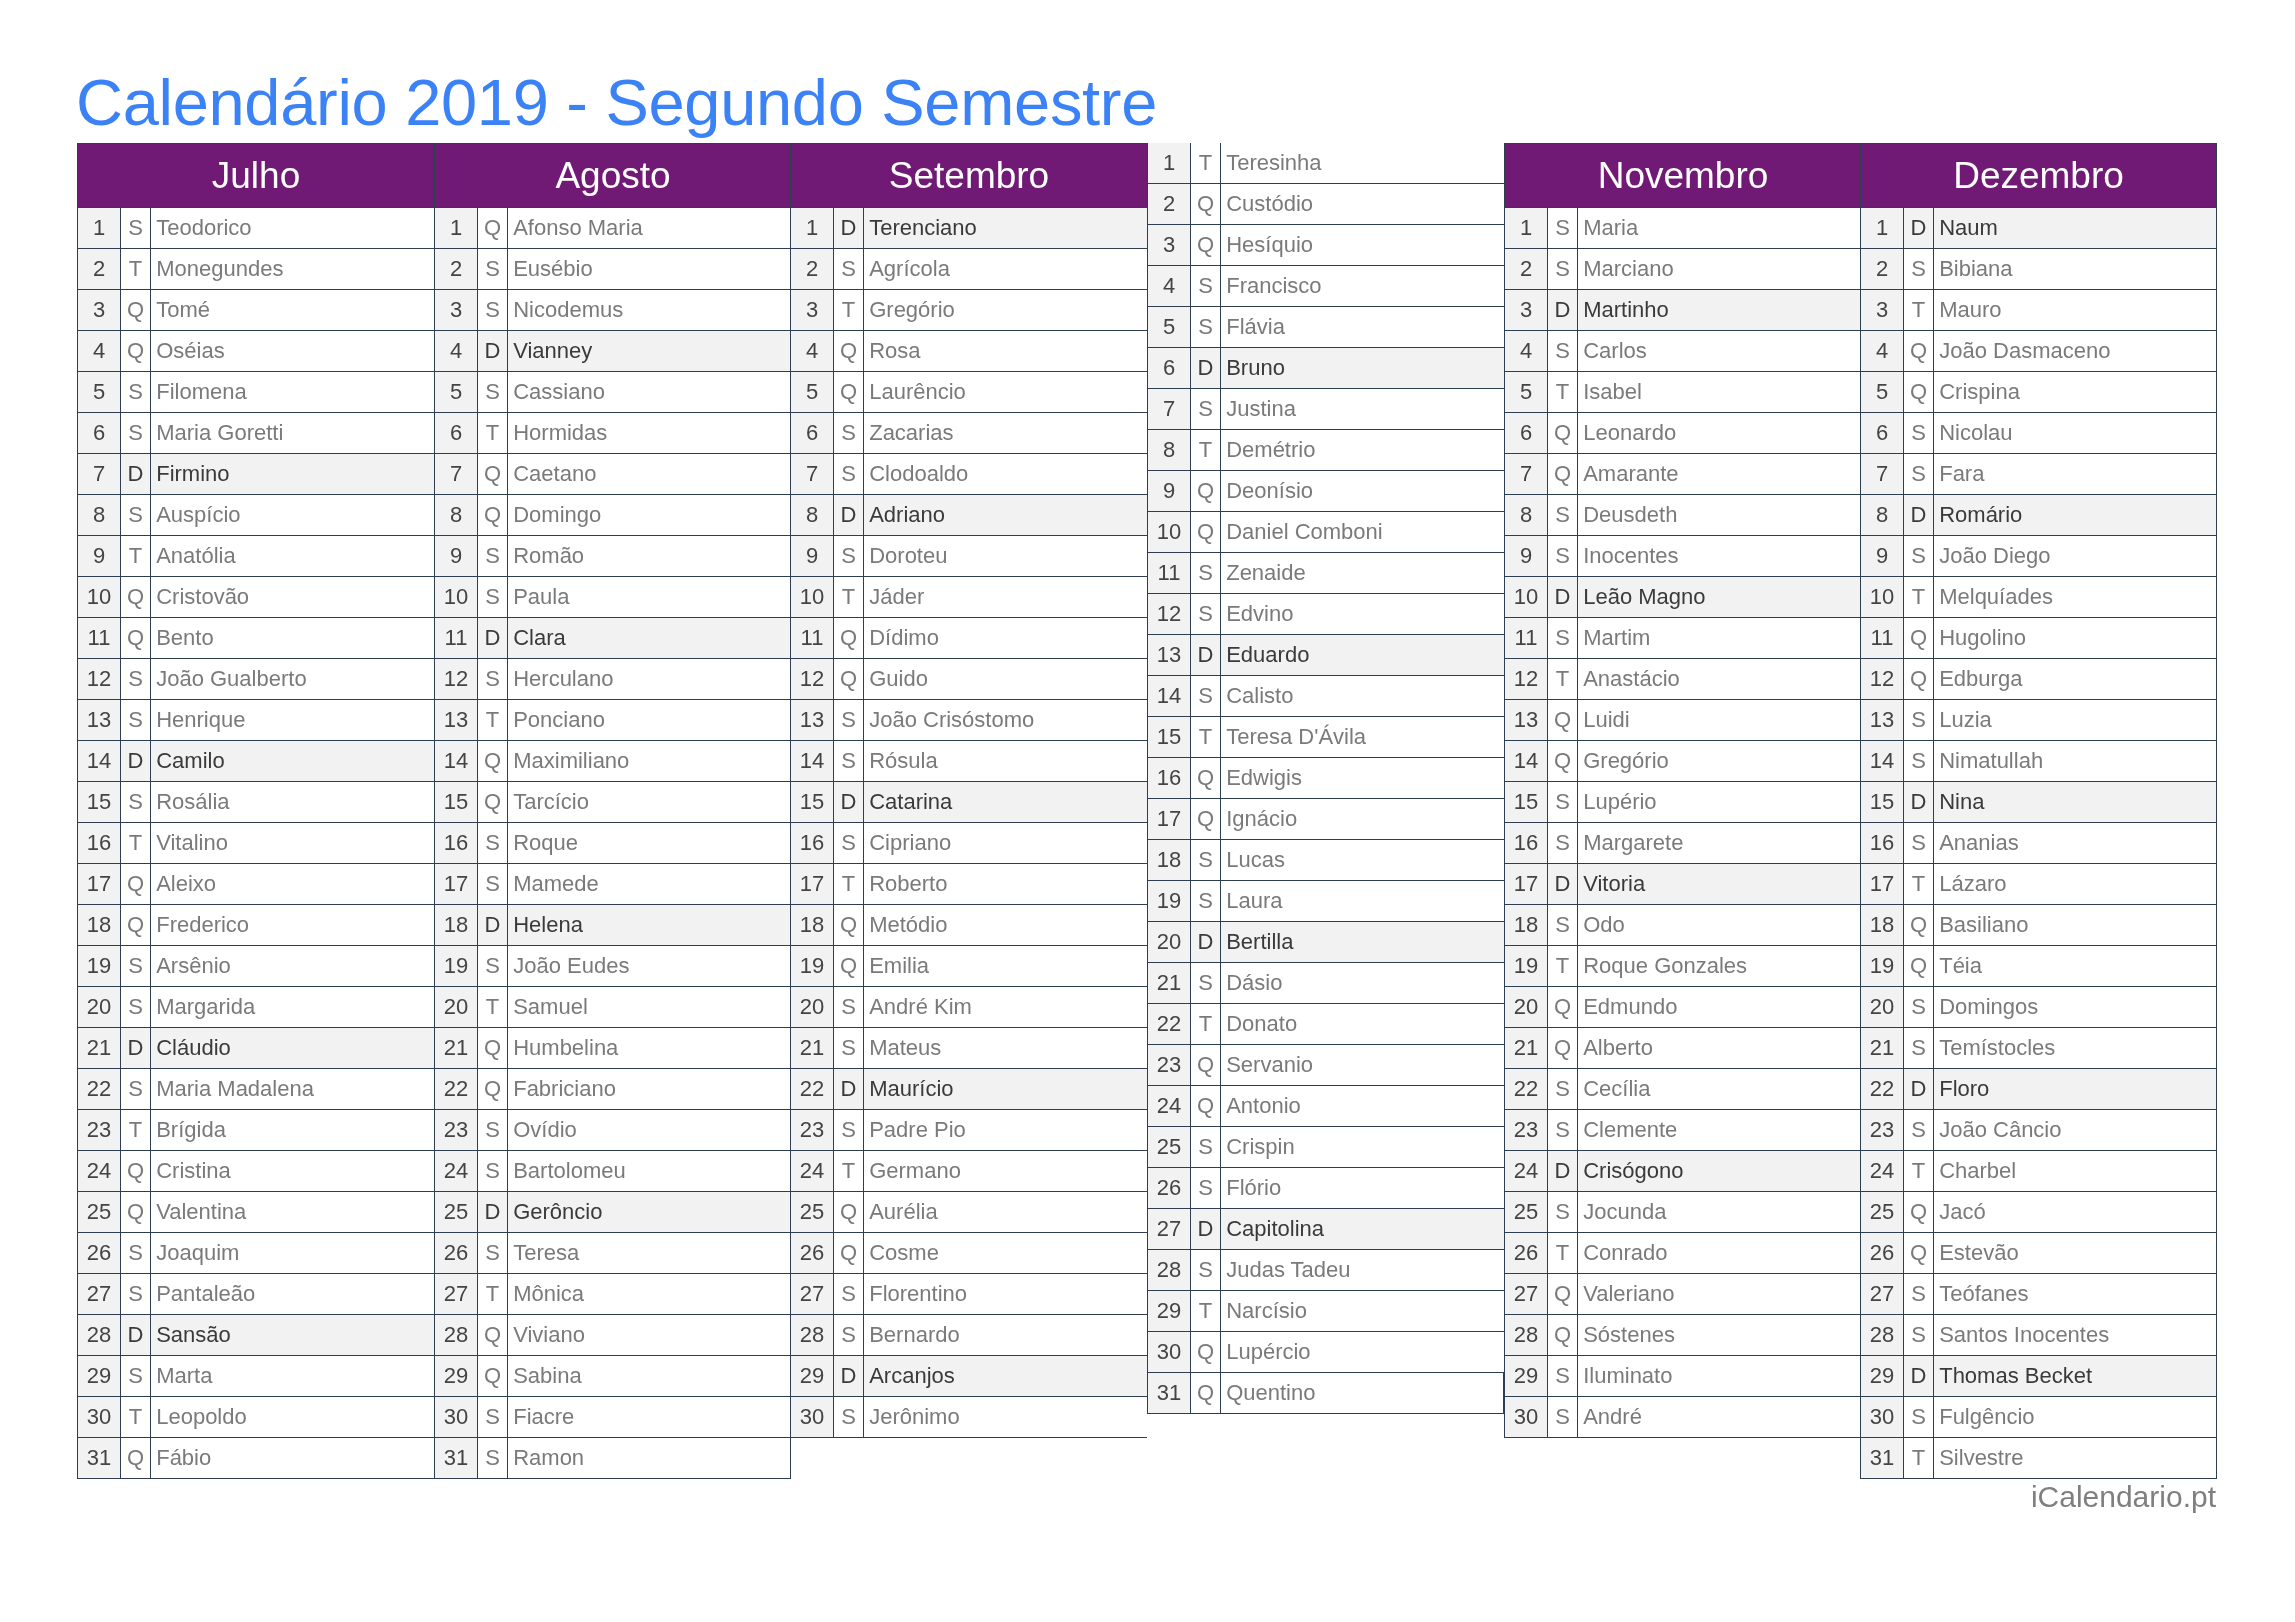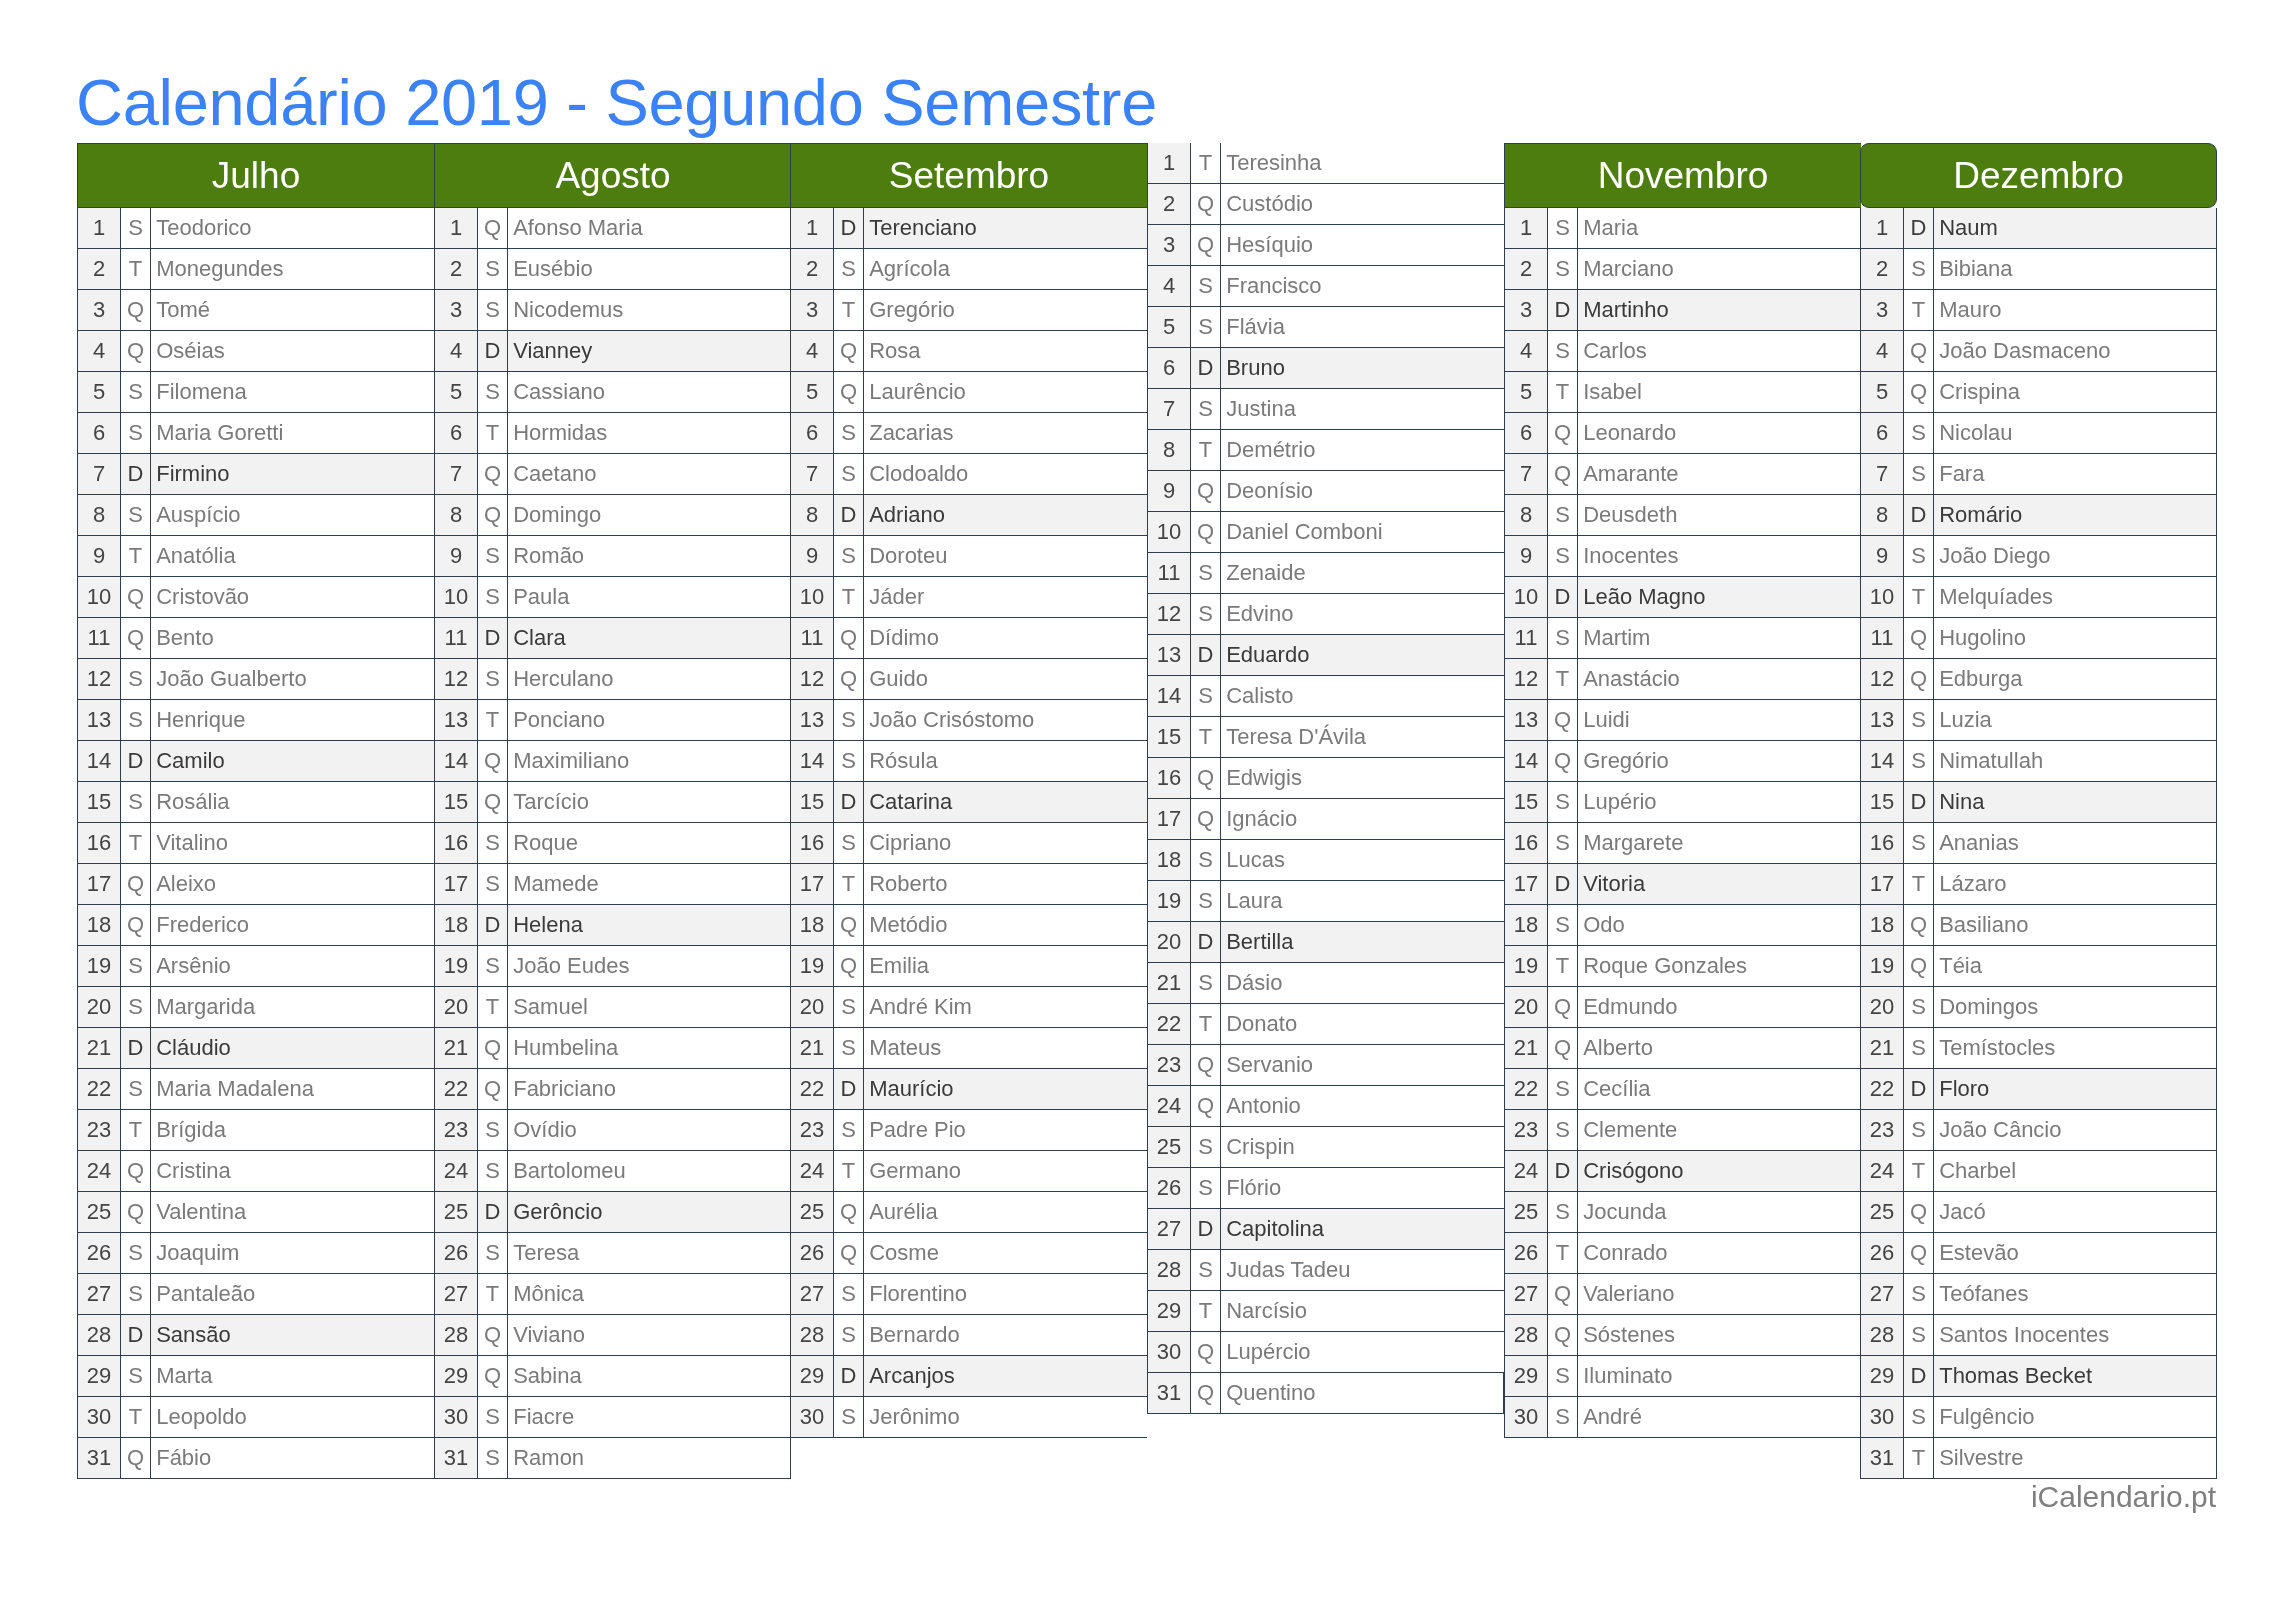--- a/index.html
+++ b/index.html
@@ -2,24 +2,24 @@
 <html style="font-size:10.5px"><head>
 <meta charset="utf-8">
 <style>
   html, body { margin: 0; padding: 0; background: #ffffff; }
   body { width: 2295px; height: 1622px; position: relative; overflow: hidden;
          font-family: "Liberation Sans", "DejaVu Sans", sans-serif; }
   .title { position: absolute; left: 76px; top: 63px; font-size: 65px; line-height: 79px;
            color: #3b82f6; white-space: nowrap; letter-spacing: -0.3px; }
   .calendar { position: absolute; left: 77px; top: 143px; width: 2140px; height: 1334px; }
   .month { position: absolute; top: 0; width: 357px; }
-  .month-header { box-sizing: border-box; height: 65px; background: #4d7c0f; color: #ffffff;
+  .month-header { box-sizing: border-box; height: 65px; background: #701a75; color: #ffffff;
                   font-size: 37px; line-height: 64px; text-align: center;
                   border: 1.3px solid #2c3e50; border-right: none; }
-  .month.last .month-header { border-right: 1.3px solid #2c3e50; border-radius: 9px; }
+  .month.last .month-header { border-right: 1.3px solid #2c3e50; }
   .rows { position: relative; }
   .row { box-sizing: border-box; height: 41px; display: flex; border-left: 1.3px solid #2c3e50;
          border-bottom: 1.3px solid #2c3e50; background: #ffffff; font-size: 22px; }
   .month.last .row, .month.endcap .row { border-right: 1.3px solid #2c3e50; }
   .row .num { box-sizing: border-box; width: 43px; background: #f2f2f2; color: #444444;
               text-align: center; line-height: 39px; border-right: 1.3px solid #2c3e50; flex: none; }
   .row .wd { box-sizing: border-box; width: 30px; color: #7a7a7a; text-align: center;
              line-height: 39px; border-right: 1.3px solid #2c3e50; flex: none; }
   .row .name { flex: 1; color: #7a7a7a; line-height: 39px; padding-left: 5.2px; white-space: nowrap; overflow: hidden; }
   .row.sunday { background: #f2f2f2; }

